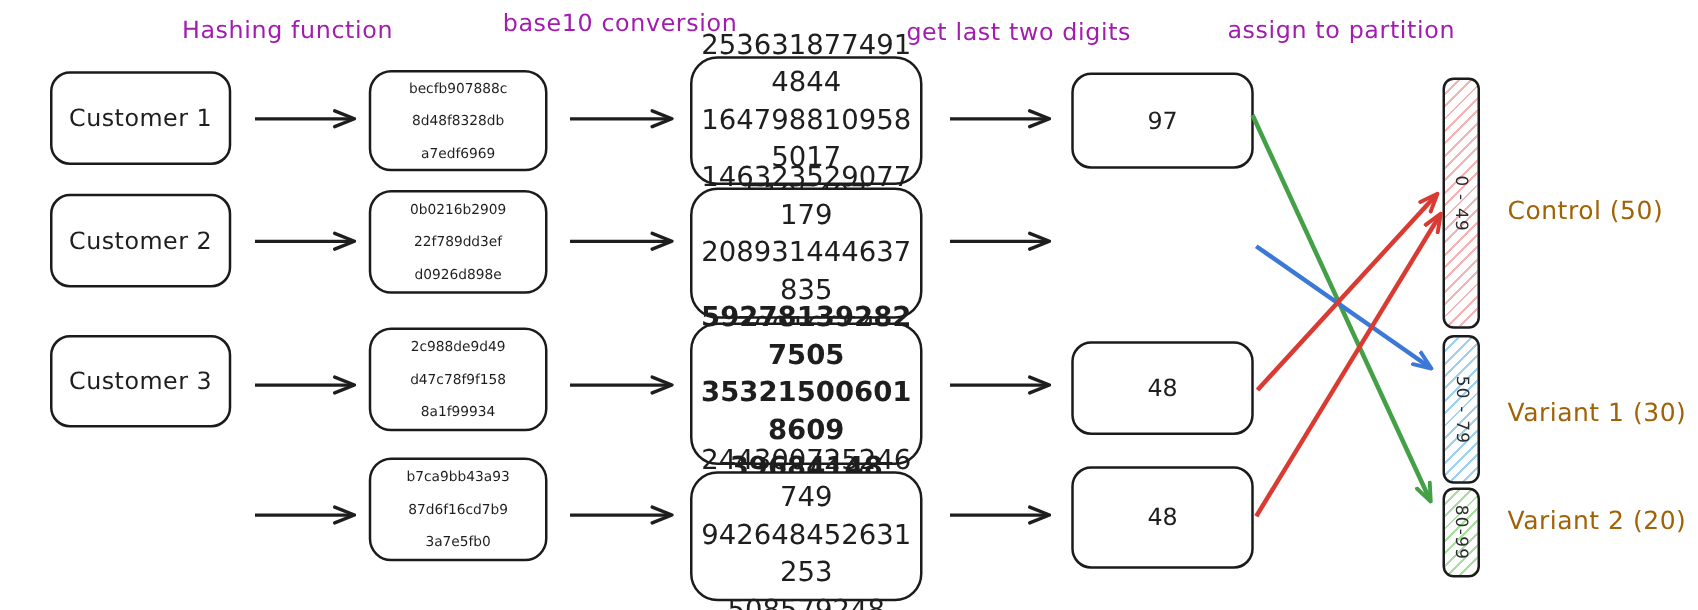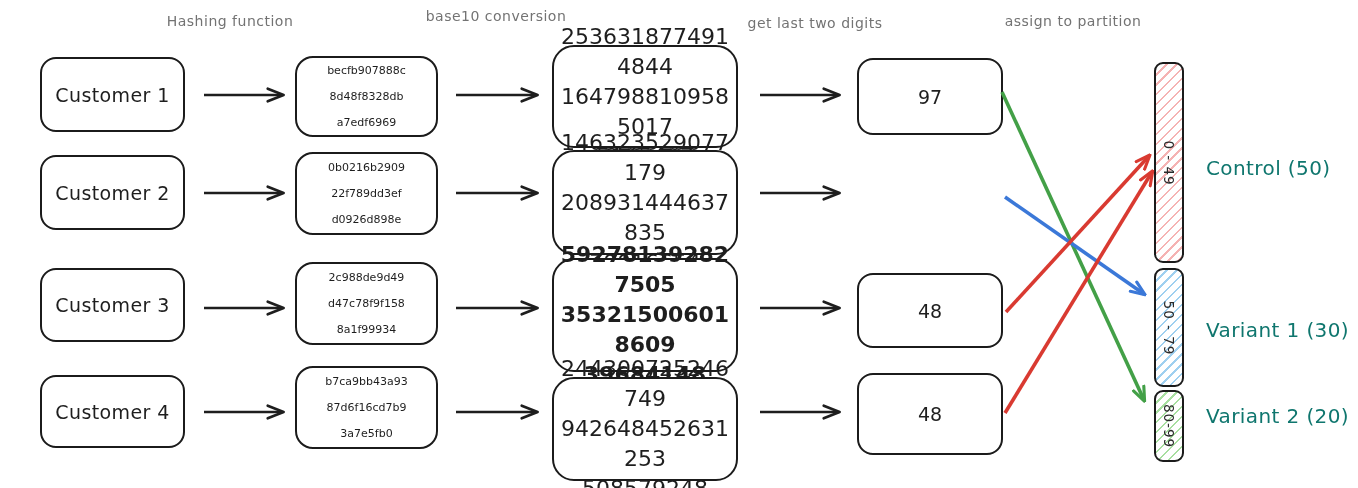--- a/index.html
+++ b/index.html
@@ -2,41 +2,41 @@
 <html><head>
 <meta charset="utf-8">
 <style>
   html,body{margin:0;padding:0;background:#ffffff;}
   .canvas{
     position:relative;width:1358px;height:488px;background:#ffffff;
     font-family:"DejaVu Sans", sans-serif;color:#1e1e1e;overflow:hidden;
   }
   .stage-label{
     position:absolute;transform:translateX(-50%);
-    font-size:14px;font-weight:500;letter-spacing:.5px;white-space:nowrap;color:#737373;
+    font-size:19px;font-weight:500;letter-spacing:.5px;white-space:nowrap;color:#a21caf;
   }
   .box{
     position:absolute;background:#fff;border:2.6px solid #1b1b1b;
     display:flex;align-items:center;justify-content:center;text-align:center;
     box-sizing:border-box;
   }
   .customer-box{border-radius:16px;font-size:19px;letter-spacing:.4px;}
   .hash-box{border-radius:18px;font-size:11px;line-height:26px;white-space:pre-line;word-break:break-all;padding:0 4px;}
   .base10-box{border-radius:22px;font-size:22px;line-height:30px;white-space:pre-line;word-break:break-all;padding:0 2px;}
   .digits-box{border-radius:16px;font-size:19px;}
   .partition{
     position:absolute;box-sizing:border-box;border:2.6px solid #1b1b1b;border-radius:9px;
     background:repeating-linear-gradient(135deg, var(--hatch) 0px, var(--hatch) 1.6px, transparent 1.6px, transparent 7px);
     display:flex;align-items:center;justify-content:center;
   }
   .partition .range{
     transform:rotate(90deg);white-space:nowrap;font-size:13.5px;color:#2b2b2b;letter-spacing:1px;
   }
   .partition-label{
-    position:absolute;font-size:20px;letter-spacing:.4px;white-space:nowrap;color:#0f766e;
+    position:absolute;font-size:20px;letter-spacing:.4px;white-space:nowrap;color:#a16207;
   }
   svg.arrows{position:absolute;left:0;top:0;pointer-events:none;}
 </style>
 </head>
 <body>
 
 <div class="canvas">
 
   <div class="stage-label" style="left:230px;top:13px;">Hashing function</div>
   <div class="stage-label" style="left:496px;top:8px;">base10 conversion</div>
@@ -62,21 +62,20 @@
 
   <div class="box customer-box" style="left:40px;top:268px;width:145px;height:74px;">Customer 3</div>
   <div class="box hash-box" style="left:295px;top:262px;width:143px;height:83px;">2c988de9d49
 d47c78f9f158
 8a1f99934</div>
   <div class="box base10-box" style="left:552px;top:258px;width:186px;height:114px;font-weight:bold;">592781392827505
 353215006018609
 39684148</div>
   <div class="box digits-box" style="left:857px;top:273px;width:146px;height:75px;">48</div>
 
-  <div class="box customer-box" style="left:40px;top:375px;width:145px;height:73px;">Customer 4</div>
   <div class="box hash-box" style="left:295px;top:366px;width:143px;height:83px;">b7ca9bb43a93
 87d6f16cd7b9
 3a7e5fb0</div>
   <div class="box base10-box" style="left:552px;top:377px;width:186px;height:104px;">244300725246749
 942648452631253
 508579248</div>
   <div class="box digits-box" style="left:857px;top:373px;width:146px;height:82px;">48</div>
 
   <div class="partition" style="left: 1154px; top: 62px; width: 30px; height: 201px; --hatch: #f5b3b3;">
     <span class="range">0 - 49</span>

